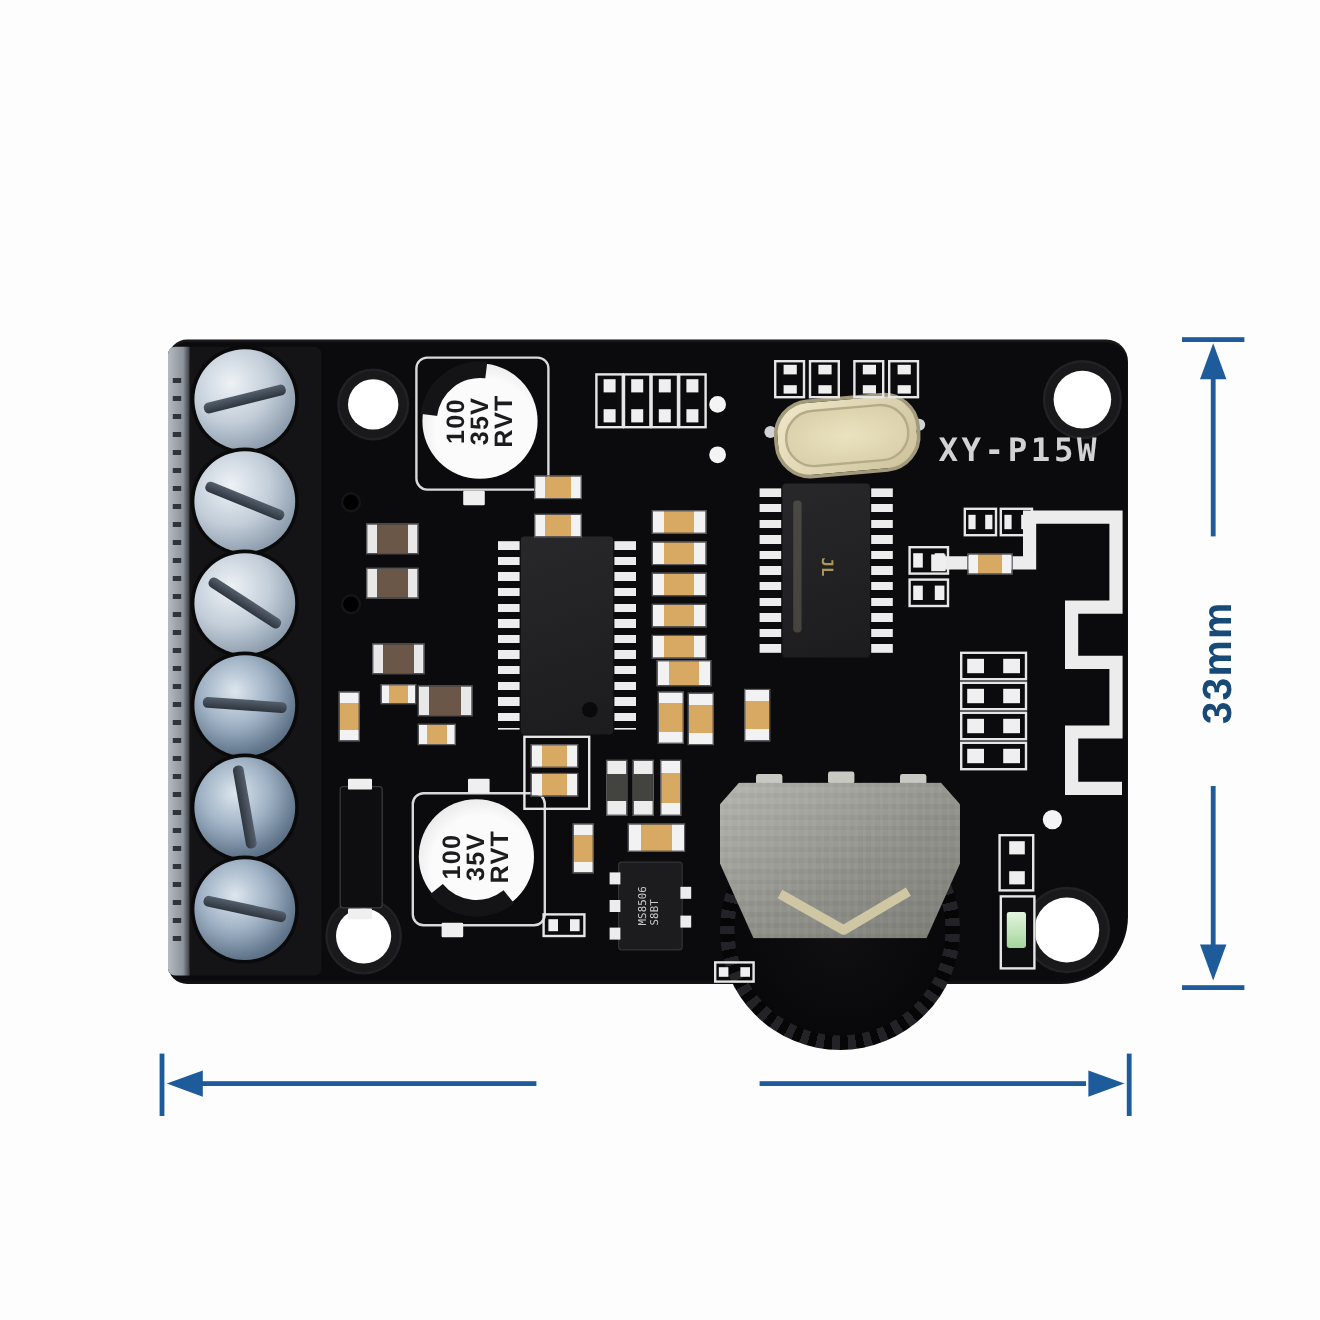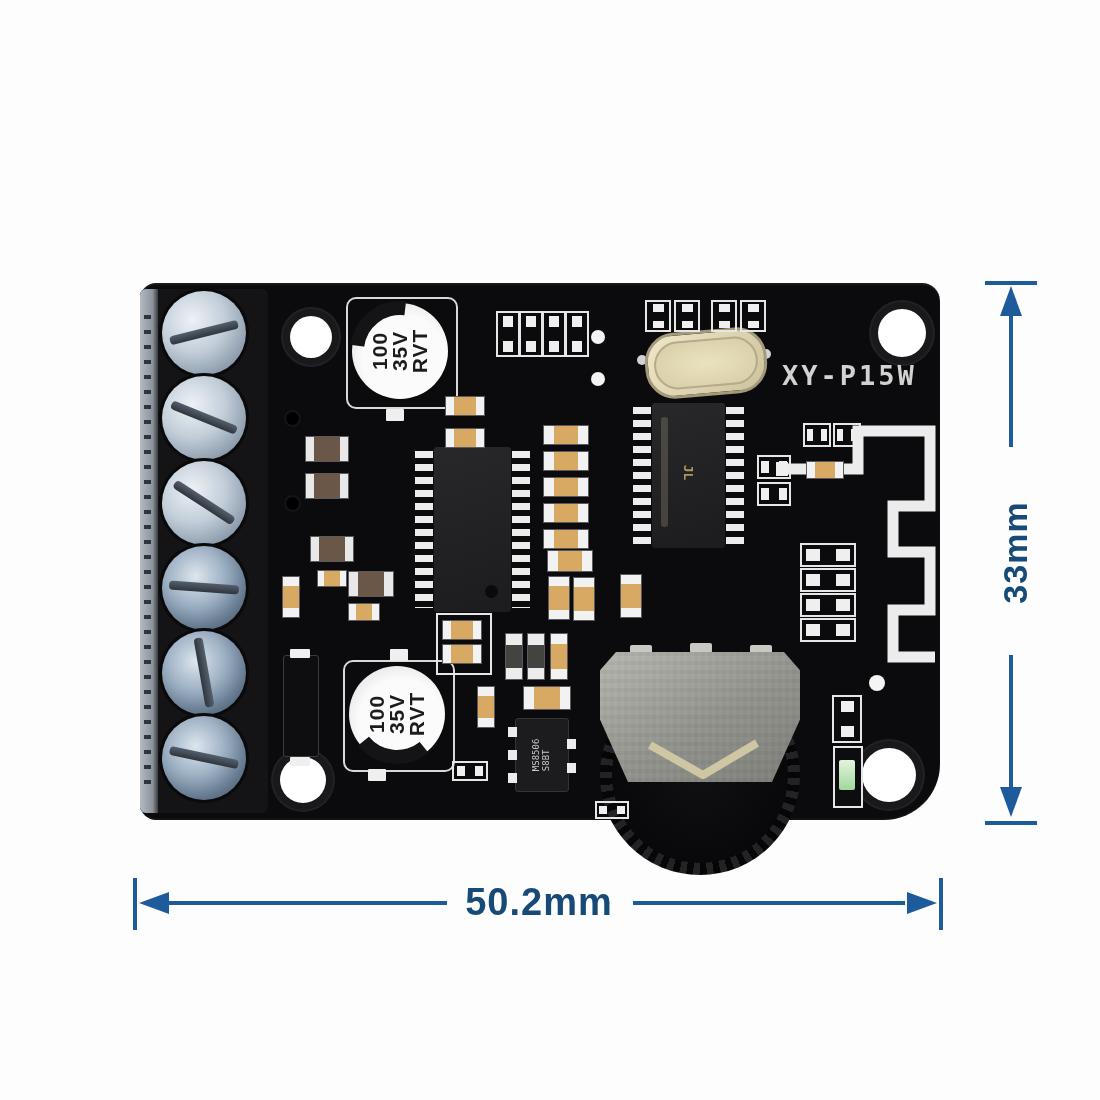--- a/index.html
+++ b/index.html
@@ -316,16 +316,15 @@
   </div>
   <div class="abs dline-v" style="left:24px;top:374px;height:134px;"></div>
   <div class="abs arr down" style="left:15px;top:506px;"></div>
 </div>
 
 <div class="abs dim" style="left:133px;top:878px;width:812px;height:56px;">
   <div class="abs tick-v" style="left:0;top:0;height:52px;"></div>
   <div class="abs tick-v" style="left:806px;top:0;height:52px;"></div>
   <div class="abs arr left" style="left:6px;top:14px;"></div>
   <div class="abs dline-h" style="left:34px;top:23px;width:280px;"></div>
-  <div class="abs dimtx h" style="left:320px;top:3px;width:172px;">50.2mm</div>
   <div class="abs dline-h" style="left:500px;top:23px;width:272px;"></div>
   <div class="abs arr right" style="left:774px;top:14px;"></div>
 </div>
 
 </body></html>

